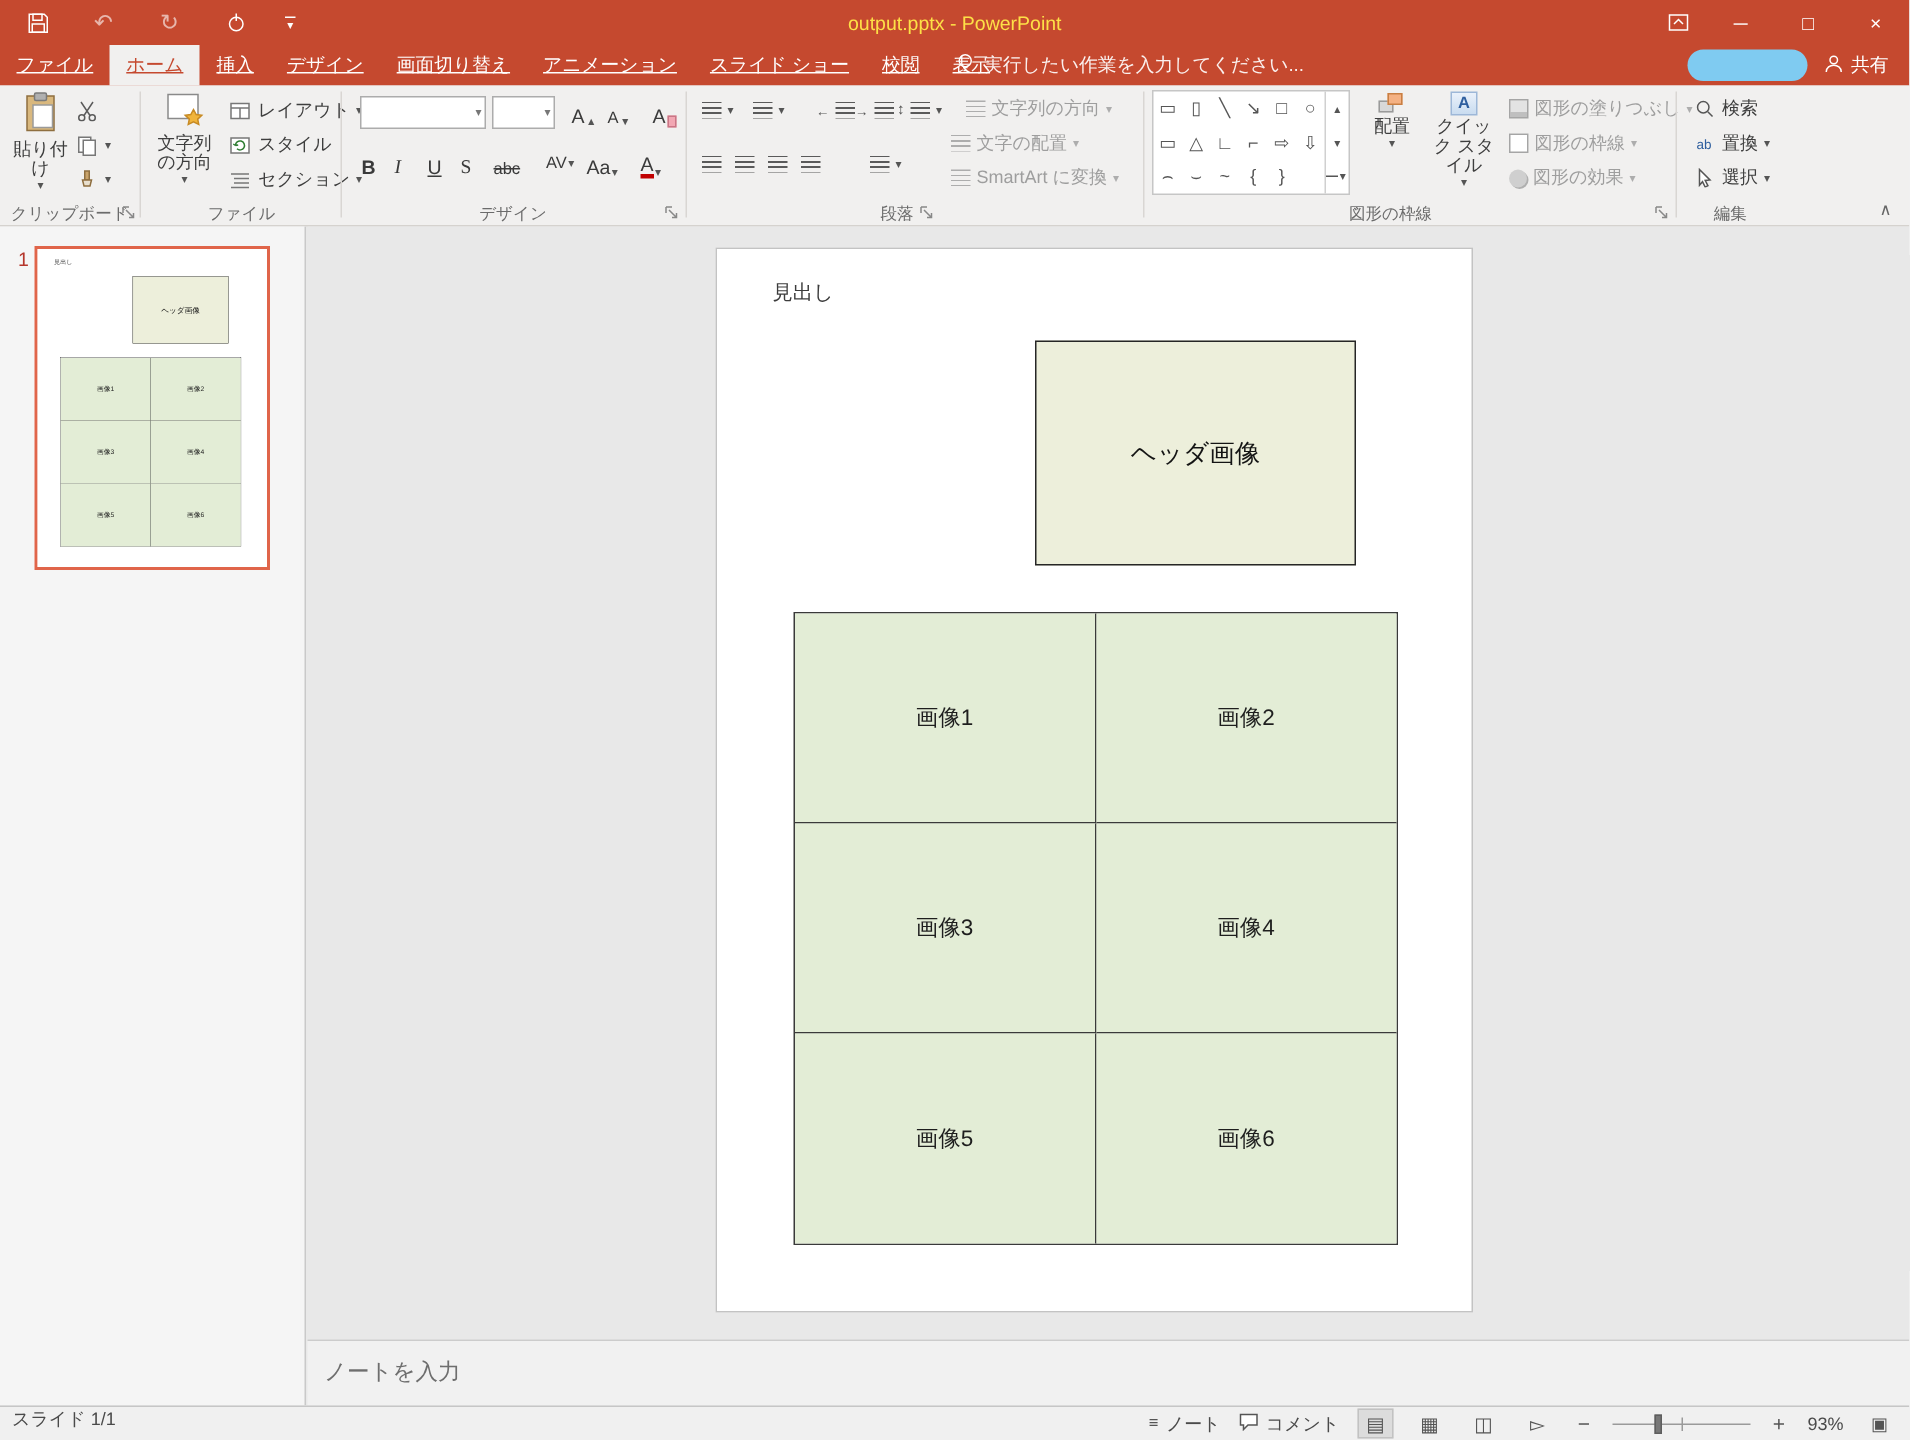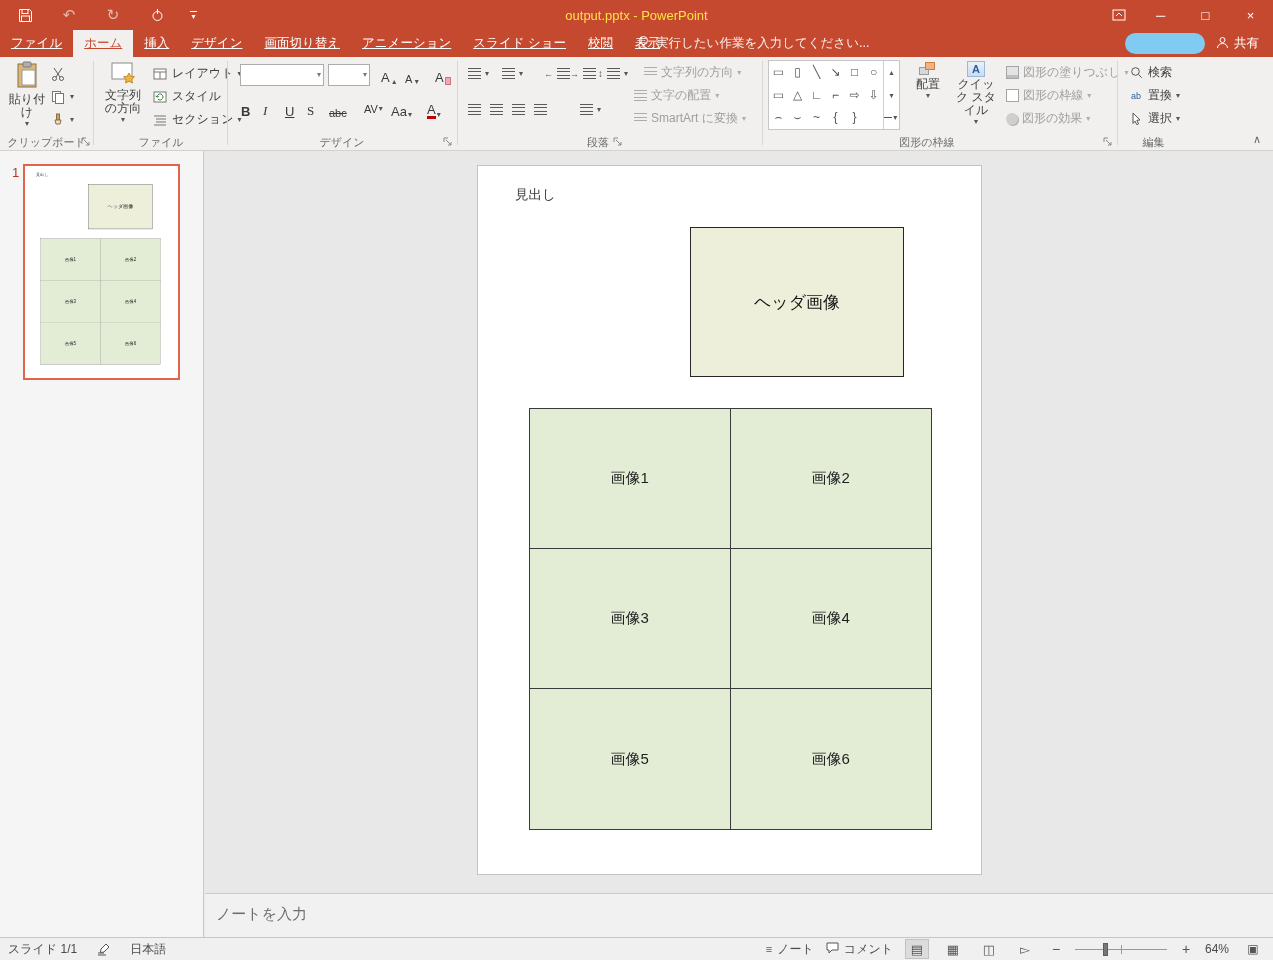--- a/index.html
+++ b/index.html
@@ -76,21 +76,21 @@
   .ptable{position:absolute;left:51px;top:242px;width:403px;height:422px;border:1px solid #3A3A3A;display:grid;grid-template-columns:1fr 1fr;grid-template-rows:1fr 1fr 1fr;}
   .pcell{background:var(--tbl-fill);border-right:1px solid #3A3A3A;border-bottom:1px solid #3A3A3A;display:flex;align-items:center;justify-content:center;font-size:15px;color:#1E1E1E;}
   .pcell:nth-child(2n){border-right:none;}
   .pcell:nth-child(n+5){border-bottom:none;}
 
   .notes-pane{position:absolute;left:205px;top:893px;width:1068px;height:44px;background:#F1F1F1;border-top:1px solid #CCCCCC;}
   .notes-ph{position:absolute;left:11px;top:11px;font-size:15px;color:#6E6E6E;}
 
   
   .statusbar{position:absolute;left:0;top:937px;width:1273px;height:23px;background:#F0F0F0;border-top:1px solid #C6C6C6;font-size:12px;color:#4A4A4A;}
-  .sb-left{position:absolute;left:8px;top:0;height:22px;display:flex;align-items:center;gap:20px;}
+  .sb-left{position:absolute;left:8px;top:0;height:22px;display:flex;align-items:center;gap:20px;flex-direction:column;}
   .sb-right{position:absolute;right:8px;top:0;height:22px;display:flex;align-items:center;gap:12px;}
   .sb-item{display:flex;align-items:center;gap:5px;cursor:default;white-space:nowrap;}
   .sb-view{width:24px;height:20px;display:flex;align-items:center;justify-content:center;font-size:13px;color:#555;cursor:default;}
   .sb-view.active{background:#DCDCDC;border:1px solid #C2C2C2;}
   .zoom-slider{position:relative;width:92px;height:20px;cursor:default;}
   .zoom-slider .track{position:absolute;left:0;right:0;top:10px;border-top:1px solid #9A9A9A;}
   .zoom-slider .tick{position:absolute;left:46px;top:6px;width:1px;height:9px;background:#9A9A9A;}
   .zoom-slider .thumb{position:absolute;left:28px;top:4px;width:5px;height:13px;background:#777;border:1px solid #5E5E5E;}
   .sb-zoom-btn{width:14px;text-align:center;font-size:14px;color:#555;cursor:default;}
 </style>
@@ -534,18 +534,18 @@
       <span class="sb-view">▦</span>
       <span class="sb-view">◫</span>
       <span class="sb-view">▻</span>
       <span class="sb-zoom-btn">−</span>
       <span class="zoom-slider">
         <span class="track"></span>
           <span class="tick"></span>
           <span class="thumb"></span>
       </span>
       <span class="sb-zoom-btn">+</span>
-      <span class="sb-item">64%</span>
+      <span class="sb-item">93%</span>
       <span class="sb-view" style="font-size:12px;">▣</span>
     </div>
   </div>
 
 </div>
 
 </body></html>

